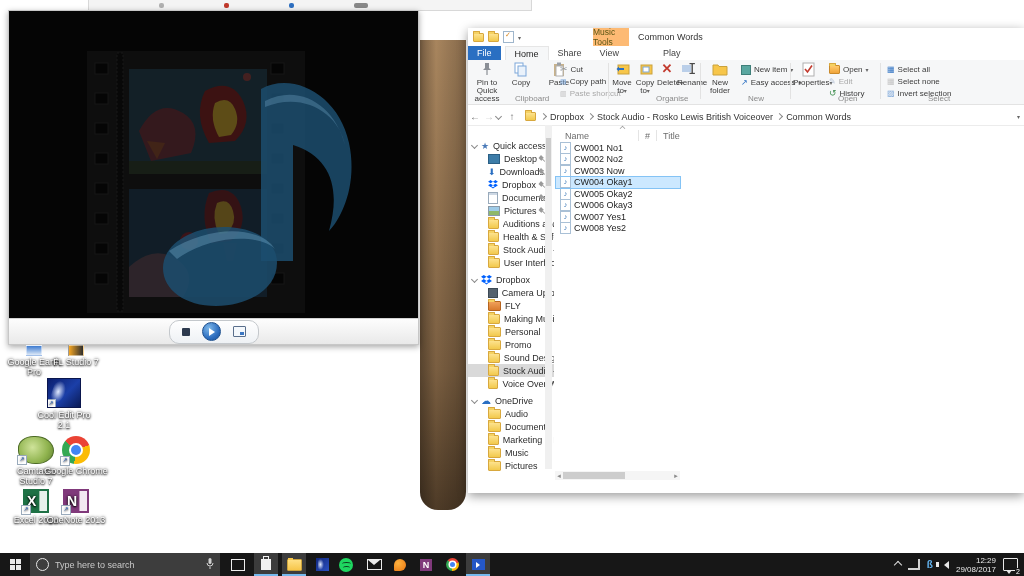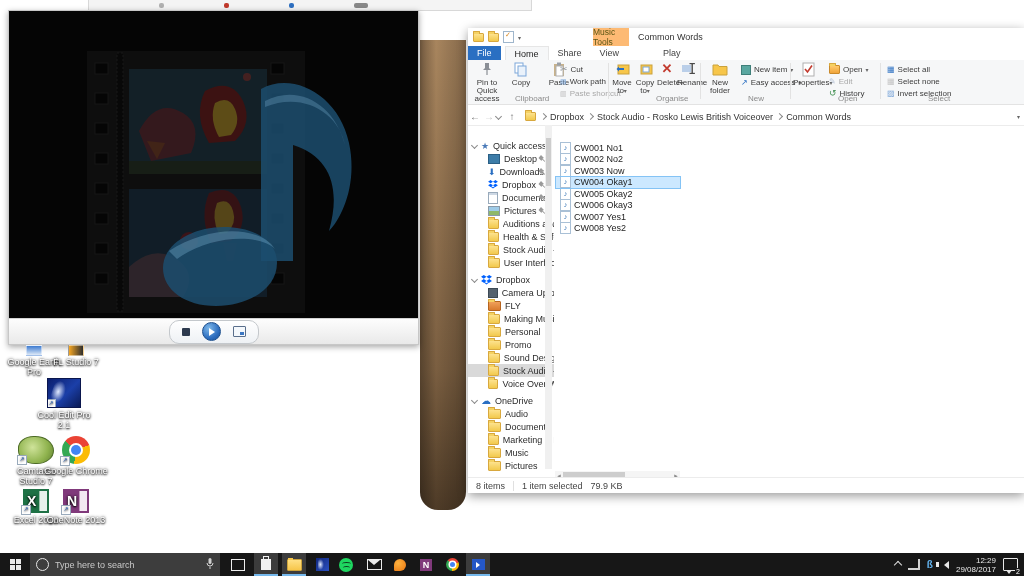--- a/index.html
+++ b/index.html
@@ -330,21 +330,21 @@
             </svg>
         </span>
         <span>Paste</span>
       </div>
       <div class="smbtn" style="left:92px;top:4px">
         <span class="glyph" style="color:#8a8f96">✂</span>
         <span>Cut</span>
       </div>
       <div class="smbtn" style="left:92px;top:16px">
         <span class="glyph" style="color:#7da7d9;font-size:7px">▤</span>
-        <span>Work path</span>
+        <span>Copy path</span>
       </div>
       <div class="smbtn dis" style="left:92px;top:28px">
         <span class="glyph" style="color:#b9b9b9;font-size:7px">▥</span>
         <span>Paste shortcut</span>
       </div>
       <div class="grp-label">Clipboard</div>
     </div>
     <div class="grp-sep" style="left:140px"></div>
 
     <div class="grp" style="left:141px;width:91px">
@@ -597,20 +597,28 @@
 
       <span style="width:10px;height:8px;background:#7fb2dd;border:1px solid #4a7aa5"></span>
       <span class="lbl">This PC</span>
     </div>
   </div>
   <div class="vscroll">
       <div class="vthumb"></div>
     </div>
 
   <div class="listpane">
+    <div class="lhead">
+      <span class="chv sortc"></span>
+      <span class="h-name">Name</span>
+      <span class="hsep" style="left:82px"></span>
+      <span class="h-num">#</span>
+      <span class="hsep" style="left:100px"></span>
+      <span class="h-title">Title</span>
+    </div>
     <div class="rows">
       <div class="frow">
         <span class="fico">♪</span>
         <span class="fname">CW001 No1</span>
       </div>
       <div class="frow">
         <span class="fico">♪</span>
         <span class="fname">CW002 No2</span>
       </div>
       <div class="frow">
@@ -639,26 +647,20 @@
       </div>
     </div>
   </div>
 
   <div class="hscroll">
     <span class="harrow">◂</span>
     <span class="hthumb"></span>
     <span class="harrow r">▸</span>
   </div>
 
-  <div class="statusbar">
-    <span style="margin-left:8px">8 items</span>
-    <span class="sdiv"></span>
-    <span>1 item selected</span>
-    <span style="margin-left:8px">79.9 KB</span>
-  </div>
 </div>
 
 <div class="abs taskbar">
   <div class="tb-start">
     <span class="winlogo">
         <span></span>
         <span></span>
         <span></span>
         <span></span>
       </span>

